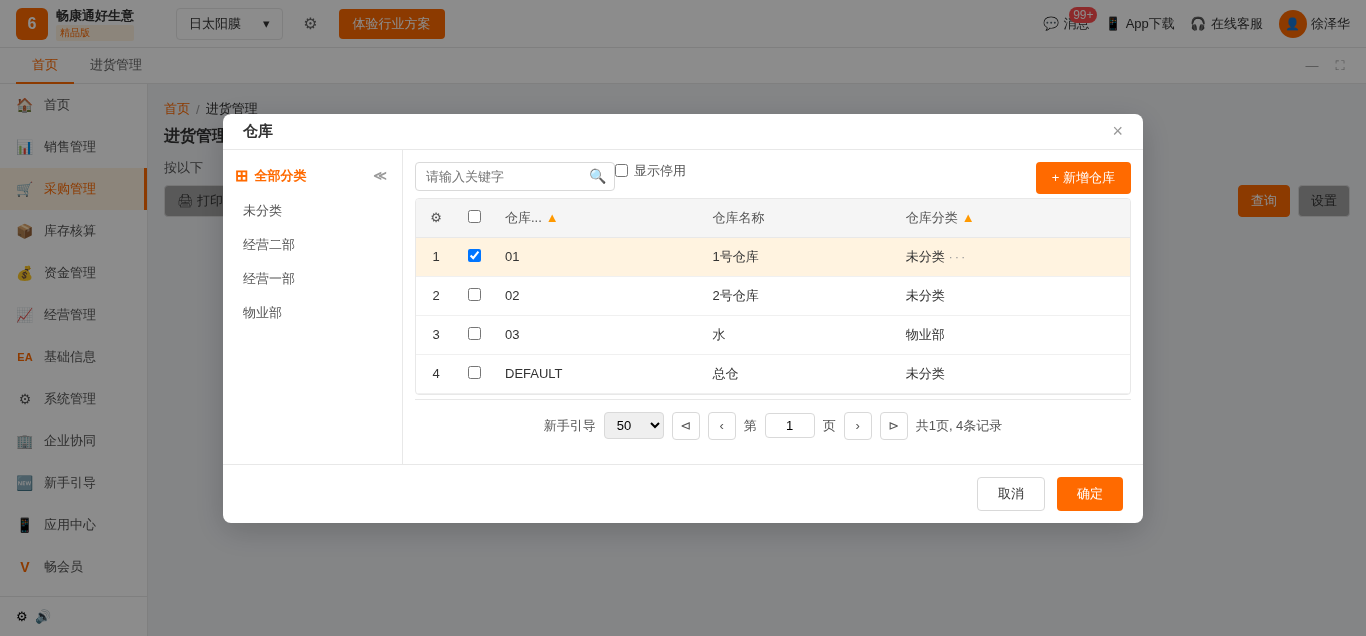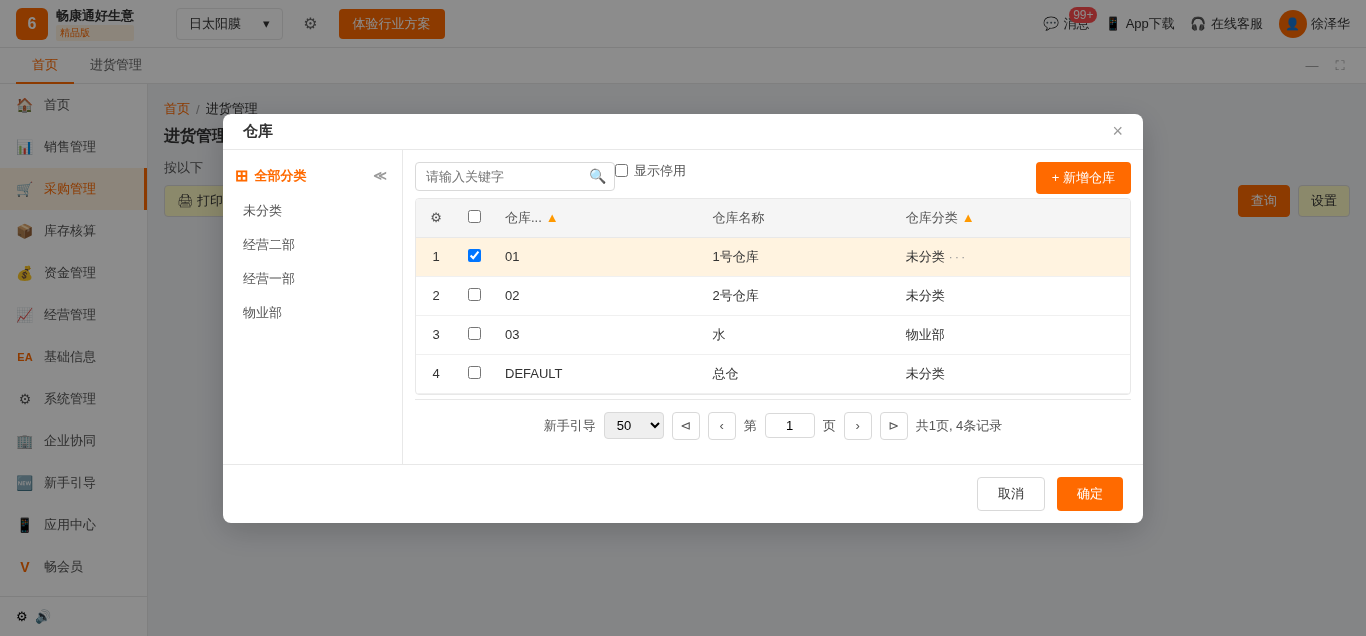--- a/index.html
+++ b/index.html
@@ -38,21 +38,21 @@
     .sidebar-bottom { margin-top: auto; display: flex; align-items: center; padding: 12px 16px; gap: 8px; border-top: 1px solid #e8e8e8; }
 
     
     .content { flex: 1; background: #f0f2f5; padding: 16px; overflow: auto; position: relative; }
 
     
     .page-title { font-size: 16px; font-weight: bold; color: #333; margin-bottom: 12px; }
 
     
     .toolbar { display: flex; align-items: center; gap: 8px; margin-bottom: 12px; flex-wrap: wrap; }
-    .toolbar-btn { padding: 6px 12px; border: 1px solid #d9d9d9; background: #fef9c3; border-radius: 4px; cursor: pointer; font-size: 13px; color: #333; display: flex; align-items: center; gap: 4px; }
+    .toolbar-btn { padding: 6px 12px; border: 1px solid #d9d9d9; background: #a3a3a3; border-radius: 4px; cursor: pointer; font-size: 13px; color: #333; display: flex; align-items: center; gap: 4px; }
     .toolbar-btn.orange { background: #ff6a00; color: #fff; border-color: #ff6a00; }
 
     
     .overlay { position: fixed; top: 0; left: 0; width: 100%; height: 100%; background: rgba(0,0,0,0.45); z-index: 100; display: flex; align-items: center; justify-content: center; }
 
     
     .dialog { background: #fff; border-radius: 8px; width: 920px; max-height: 580px; display: flex; flex-direction: column; box-shadow: 0 8px 32px rgba(0,0,0,0.18); }
     .dialog-header { display: flex; align-items: center; justify-content: space-between; padding: 8px 20px; border-bottom: 1px solid #e8e8e8; }
     .dialog-title { font-size: 15px; font-weight: bold; color: #333; }
     .dialog-close { cursor: pointer; color: #999; font-size: 18px; line-height: 1; }

